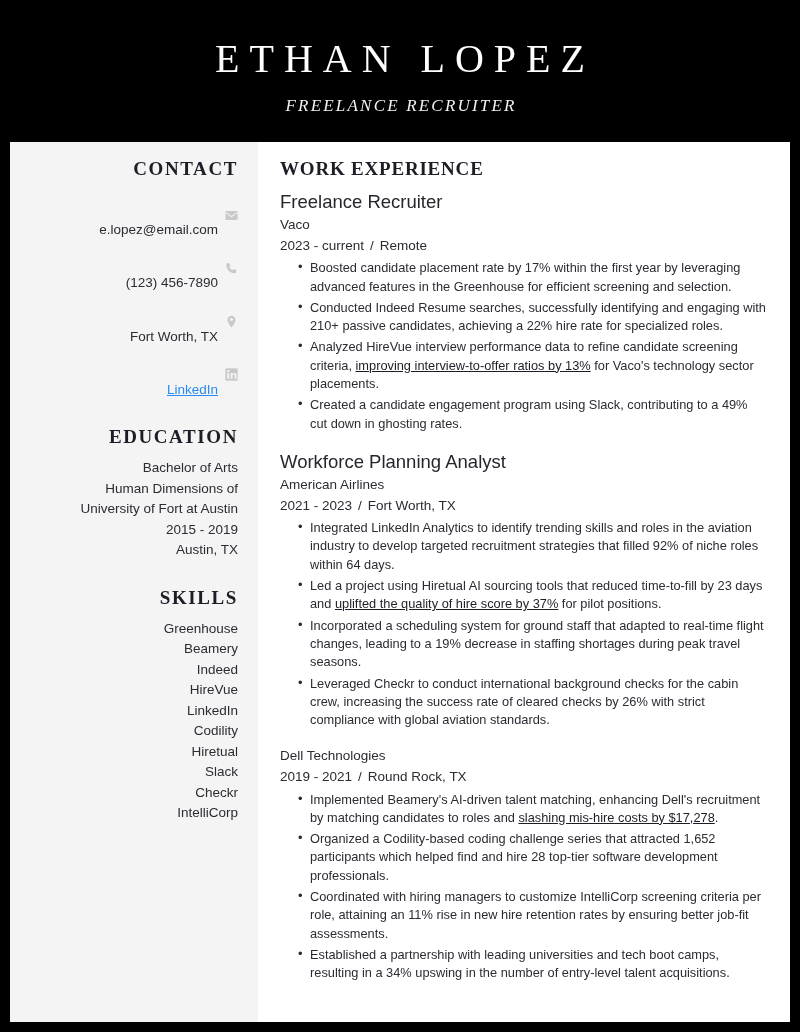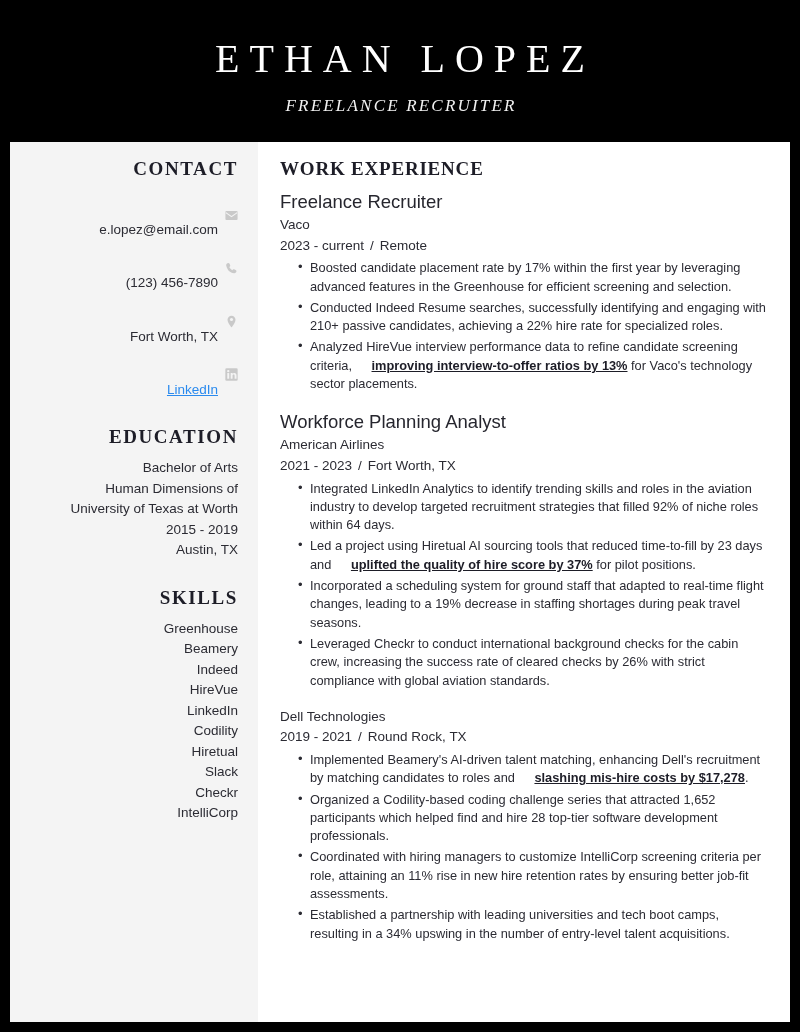--- a/index.html
+++ b/index.html
@@ -175,24 +175,23 @@
   ul.bullets li:last-child { margin-bottom: 0; }
   ul.bullets li::before {
     content: "\2022";
     position: absolute;
     left: 0;
     top: -1px;
     font-size: 13px;
     color: #2b2b33;
   }
   .hl {
-    font-weight: bold;
+    font-weight: normal;
     text-decoration: underline;
     color: #1d1d27;
-    margin-left: 16px;
   }
 </style>
 </head>
 <body>
 
 <div class="page">
   <div class="sheet">
 
     <div class="header">
       <div class="name">ETHAN LOPEZ</div>
@@ -244,21 +243,21 @@
                 </span>
               </div>
             </div>
         </section>
 
         <section class="side-block">
           <h2 class="side-heading">EDUCATION</h2>
           <div id="education-list">
               <div class="edu-line">Bachelor of Arts</div>
               <div class="edu-line">Human Dimensions of</div>
-              <div class="edu-line">University of Texas at Worth</div>
+              <div class="edu-line">University of Fort at Austin</div>
               <div class="edu-line">2015 - 2019</div>
               <div class="edu-line">Austin, TX</div>
             </div>
         </section>
 
         <section class="side-block skills-block">
           <h2 class="side-heading">SKILLS</h2>
           <div id="skills-list">
               <div class="skill-line">Greenhouse</div>
               <div class="skill-line">Beamery</div>
@@ -279,20 +278,21 @@
         <h2 class="main-heading">WORK EXPERIENCE</h2>
         <div id="jobs-list">
             <section class="job">
               <div class="job-title">Freelance Recruiter</div>
               <div class="job-company">Vaco</div>
               <div class="job-meta"><span>2023 - current</span><span class="sep">/</span><span>Remote</span></div>
               <ul class="bullets">
                 <li><span>Boosted candidate placement rate by 17% within the first year by leveraging advanced features in the Greenhouse for efficient screening and selection.</span></li>
                 <li><span>Conducted Indeed Resume searches, successfully identifying and engaging with 210+ passive candidates, achieving a 22% hire rate for specialized roles.</span></li>
                 <li><span>Analyzed HireVue interview performance data to refine candidate screening criteria, </span><span class="hl">improving interview-to-offer ratios by 13%</span><span> for Vaco's technology sector placements.</span></li>
+                <li><span>Created a candidate engagement program using Slack, contributing to a 49% cut down in ghosting rates.</span></li>
               </ul>
             </section>
             <section class="job">
               <div class="job-title">Workforce Planning Analyst</div>
               <div class="job-company">American Airlines</div>
               <div class="job-meta"><span>2021 - 2023</span><span class="sep">/</span><span>Fort Worth, TX</span></div>
               <ul class="bullets">
                 <li><span>Integrated LinkedIn Analytics to identify trending skills and roles in the aviation industry to develop targeted recruitment strategies that filled 92% of niche roles within 64 days.</span></li>
                 <li><span>Led a project using Hiretual AI sourcing tools that reduced time-to-fill by 23 days and </span><span class="hl">uplifted the quality of hire score by 37%</span><span> for pilot positions.</span></li>
                 <li><span>Incorporated a scheduling system for ground staff that adapted to real-time flight changes, leading to a 19% decrease in staffing shortages during peak travel seasons.</span></li>

